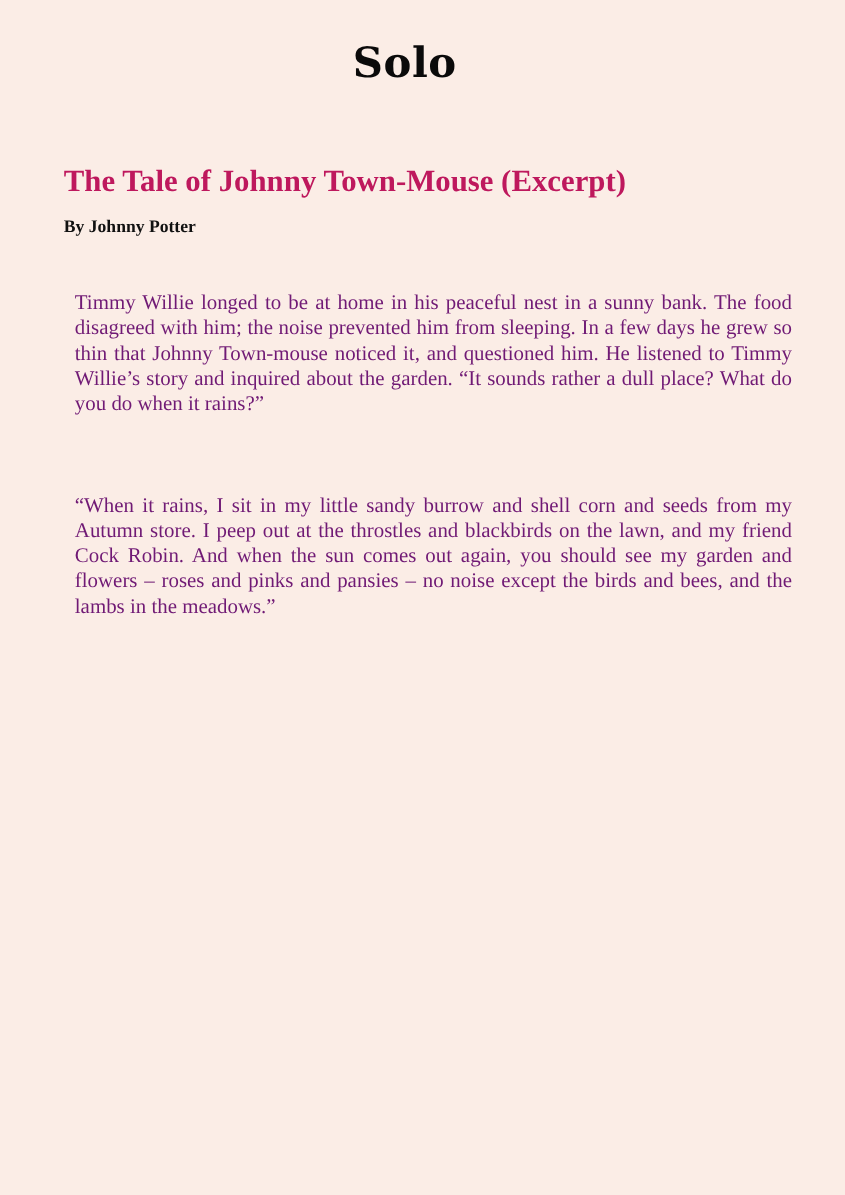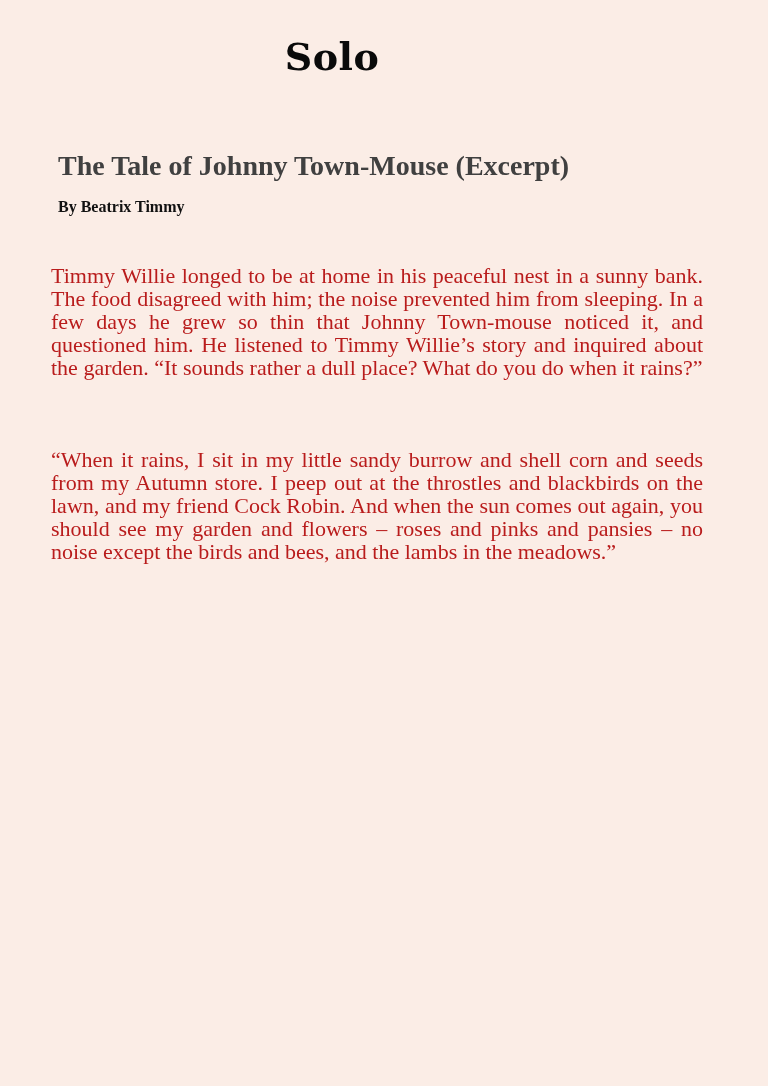--- a/index.html
+++ b/index.html
@@ -11,54 +11,55 @@
   }
   .page-title {
     position: absolute;
     top: 34px; left: 0; width: 664px;
     text-align: center;
     font-family: "DejaVu Serif", serif;
     font-weight: bold;
     font-size: 38px;
     color: #0a0a0a;
     letter-spacing: 0.5px;
+    padding-left: 36px;
   }
   .story-title {
     position: absolute;
     top: 150px; left: 58px;
     font-family: "Liberation Serif", serif;
     font-weight: bold;
     font-size: 28px;
-    color: #404040;
+    color: #be185d;
   }
   .author {
     position: absolute;
     top: 198px; left: 58px;
     font-family: "Liberation Serif", serif;
     font-weight: bold;
     font-size: 16px;
     color: #111;
   }
   .para {
     position: absolute;
-    left: 51px; width: 652px;
+    left: 68px; width: 652px;
     font-family: "Liberation Serif", serif;
-    font-size: 22px;
+    font-size: 19px;
     line-height: 23px;
-    color: #b91c1c;
+    color: #701a75;
     text-align: justify;
     margin: 0;
   }
   .p1 { top: 264px; }
   .p2 { top: 424px; margin-top: 24px; }
 </style>
 </head>
 <body>
 
 <div class="page-title">Solo</div>
 
 <div class="story-title">The Tale of Johnny Town-Mouse (Excerpt)</div>
 
-<div class="author">By Beatrix Timmy</div>
+<div class="author">By Johnny Potter</div>
 
 <p class="para p1">Timmy Willie longed to be at home in his peaceful nest in a sunny bank. The food disagreed with him; the noise prevented him from sleeping. In a few days he grew so thin that Johnny Town-mouse noticed it, and questioned him. He listened to Timmy Willie’s story and inquired about the garden. “It sounds rather a dull place? What do you do when it rains?”</p>
 
 <p class="para p2">“When it rains, I sit in my little sandy burrow and shell corn and seeds from my Autumn store. I peep out at the throstles and blackbirds on the lawn, and my friend Cock Robin. And when the sun comes out again, you should see my garden and flowers – roses and pinks and pansies – no noise except the birds and bees, and the lambs in the meadows.”</p>
 
 </body></html>

